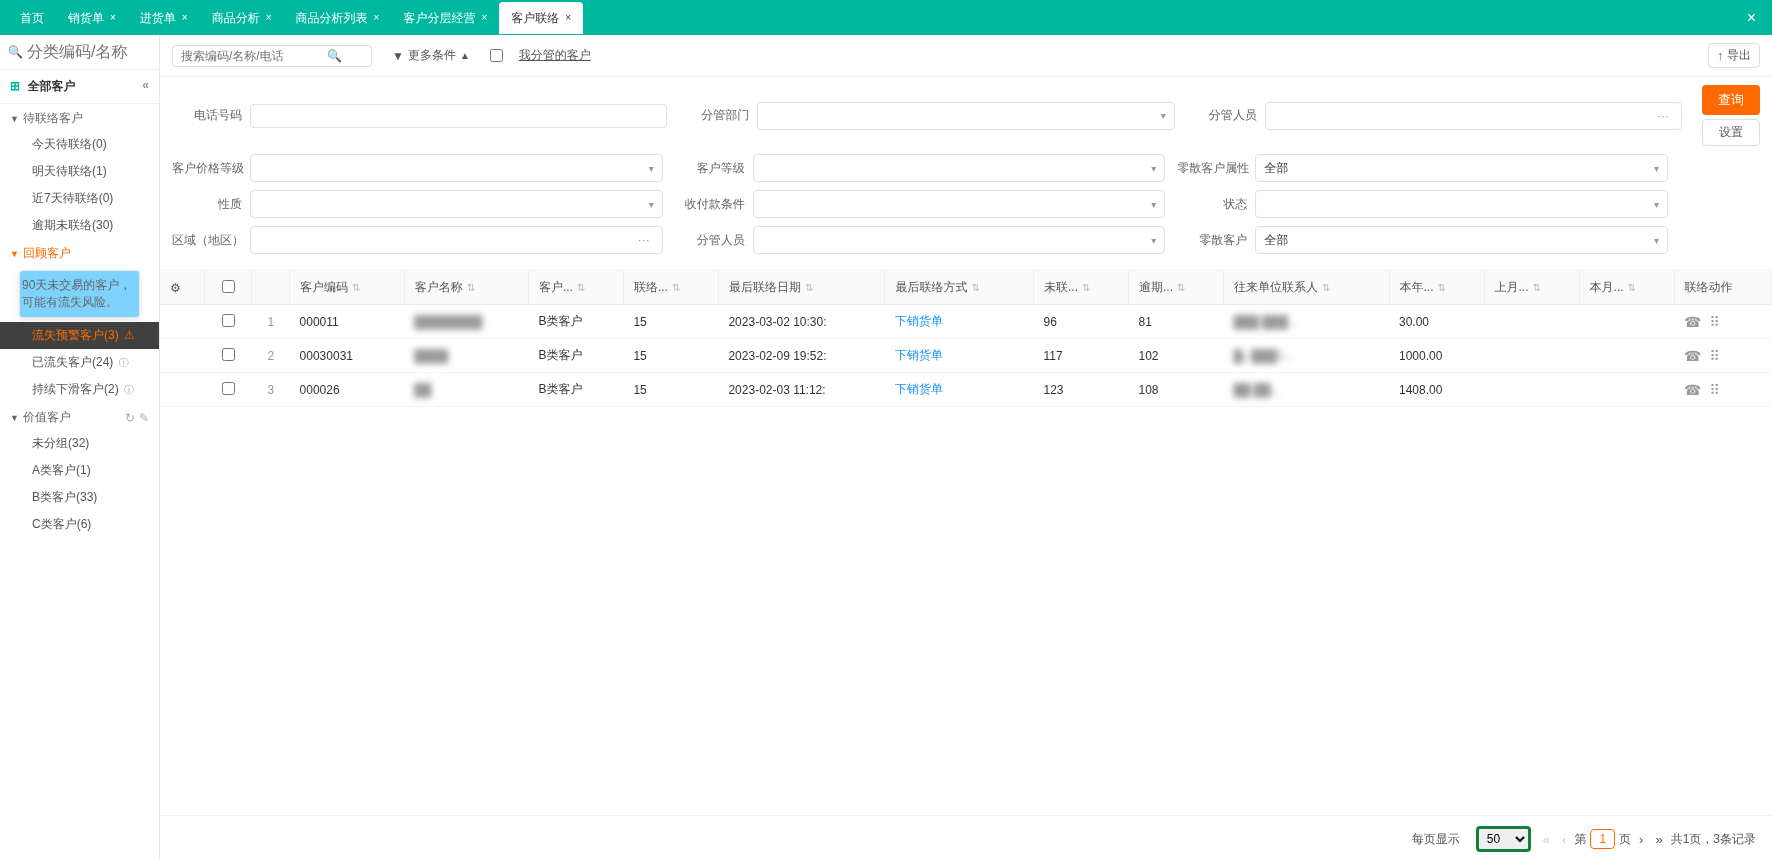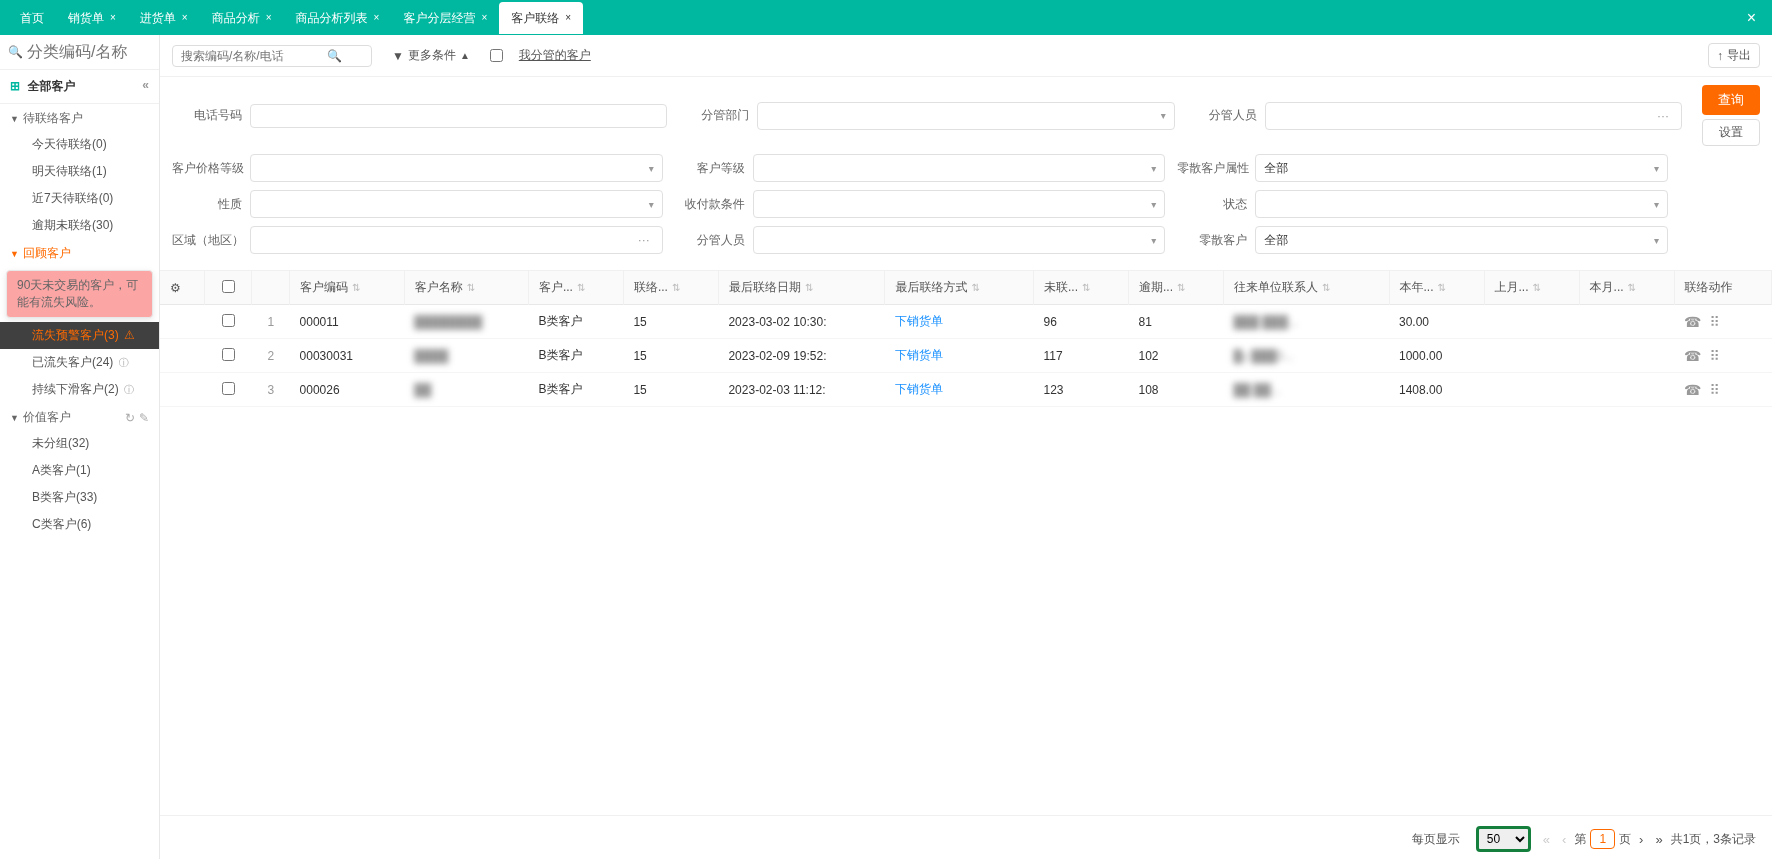--- a/index.html
+++ b/index.html
@@ -106,27 +106,27 @@
       text-overflow: ellipsis;
     }
     .sidebar-item.active {
       color: #ff6a00;
       background: #404040;
     }
 
     .sidebar-group-title.orange { color: #ff6a00; }
 
     .tooltip-box {
-      background: #fca5a5;
+      background: #7dd3fc;
       border: 1px solid #e8e8e8;
       border-radius: 4px;
-      padding: 6px 10px;
+      padding: 6px 2px;
       color: #666;
       font-size: 11px;
-      margin: 4px 6px;
+      margin: 4px 19px;
       box-shadow: 0 2px 6px rgba(0,0,0,0.1);
     }
 
     
     .content-area {
       flex: 1;
       display: flex;
       flex-direction: column;
       overflow: hidden;
       background: #fff;

